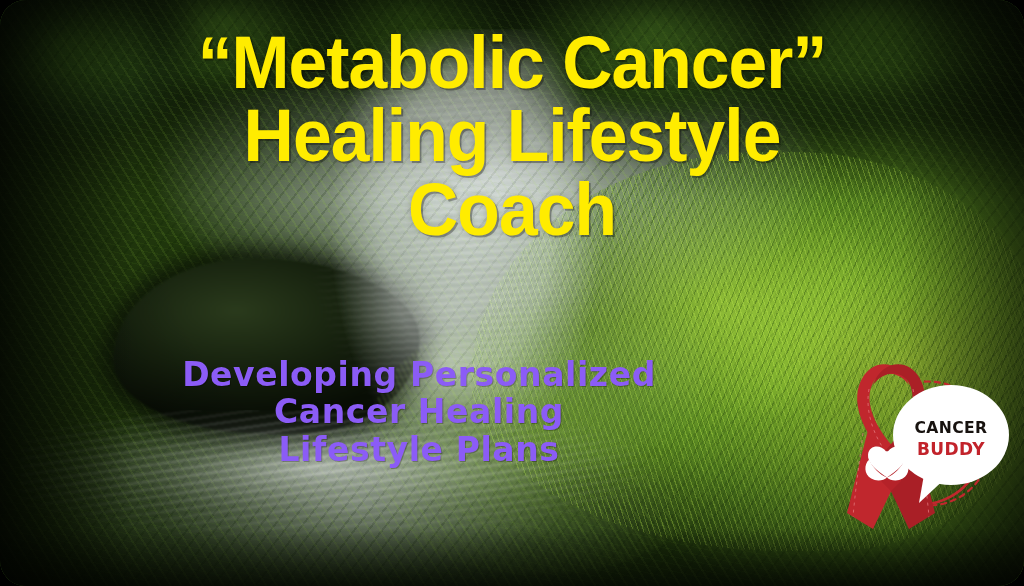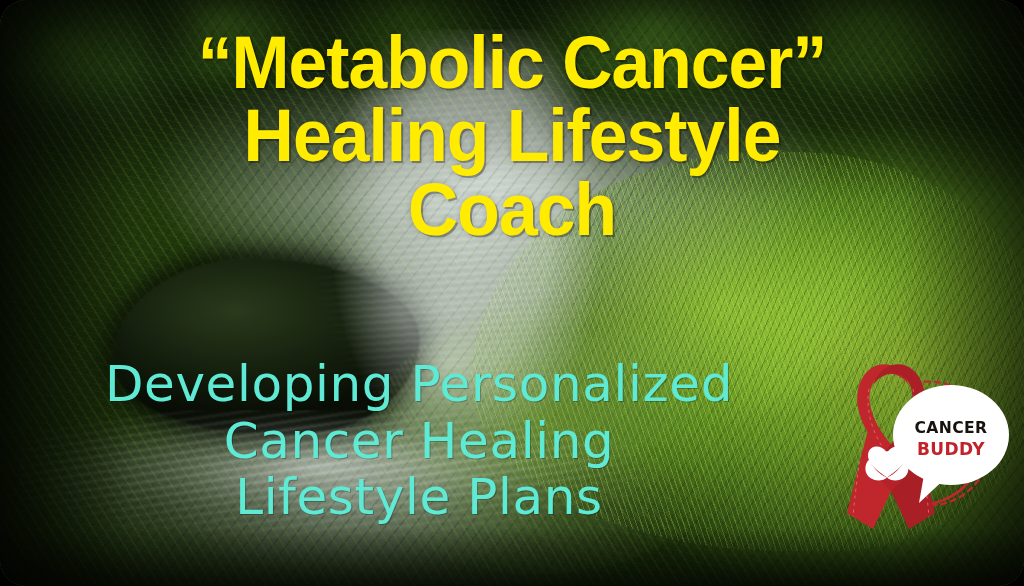--- a/index.html
+++ b/index.html
@@ -133,24 +133,24 @@
     line-height:.99;
     letter-spacing:-1px;
     transform:scaleX(.94);
     text-shadow:2px 2px 0 rgba(0,0,0,.30), 0 0 8px rgba(0,0,0,.22);
     white-space:pre-line;
   }
 
   .subhead{
     position:absolute;left:24px;width:790px;top:356px;
     text-align:center;
-    color:#5eead4;
+    color:#8b5cf6;
     font-family:"DejaVu Sans",sans-serif;
-    font-weight:400;
-    font-size:50px;
+    font-weight:700;
+    font-size:33px;
     line-height:1.13;
     letter-spacing:.6px;
     text-shadow:1px 1px 0 rgba(0,0,0,.26);
     white-space:pre-line;
   }
 
   
   .logo{position:absolute;left:833px;top:341px;width:186px;height:188px;}
   .logo svg{display:block;width:100%;height:100%;}
   .logo-word-cancer{

